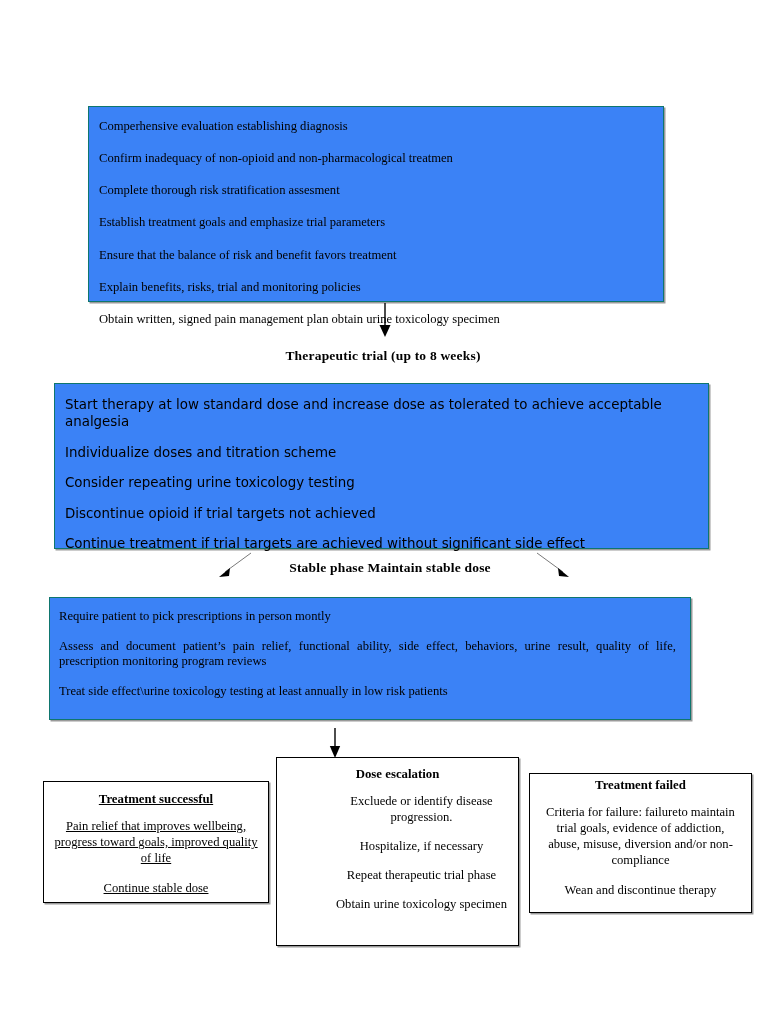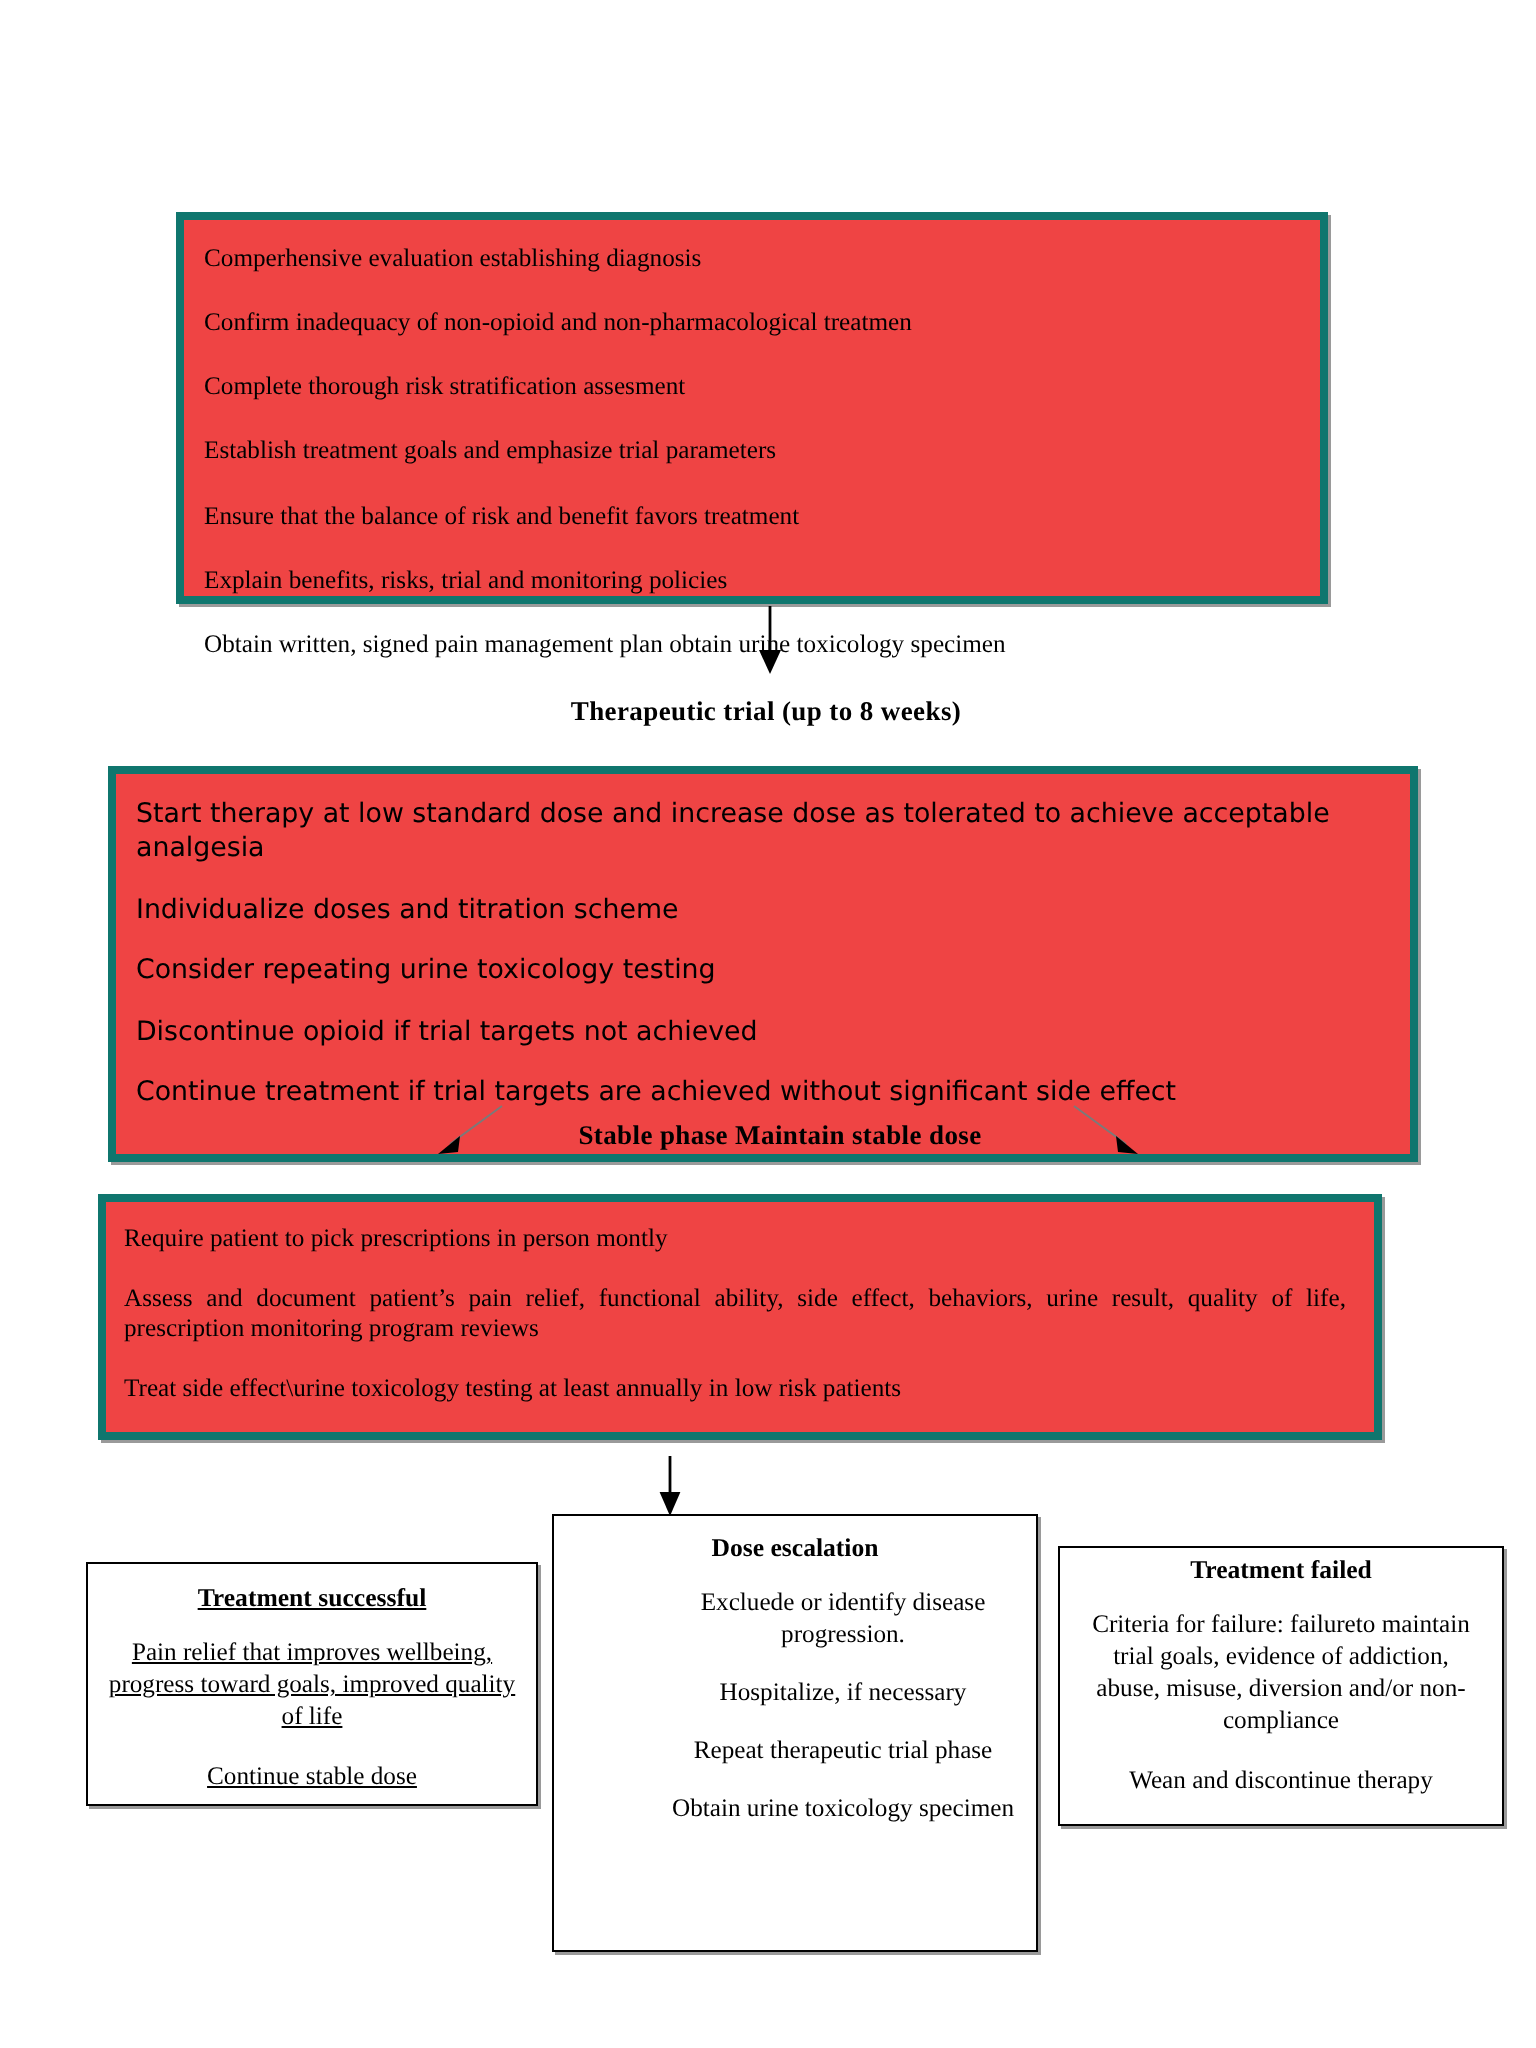--- a/index.html
+++ b/index.html
@@ -34,22 +34,22 @@
     letter-spacing: 0.2px;
     text-align: center;
     white-space: nowrap;
     line-height: 1.1;
   }
 
   
   .fbox {
     position: absolute;
     box-sizing: border-box;
-    background: #ef4444;
-    border: 4px solid #0f766e;
+    background: #3b82f6;
+    border: 1px solid #0f766e;
     box-shadow: 1.5px 1.5px 0 0 #9a9a9a;
   }
 
   .serif-list {
     font-family: "Liberation Serif", "DejaVu Serif", serif;
     font-size: 12.6px;
     line-height: 1.25;
   }
   .serif-list .row {
     margin: 0 0 15px 0;
@@ -60,21 +60,21 @@
   #box-screening {
     left: 88px; top: 106px;
     width: 576px; height: 196px;
     padding: 12px 0 0 10px;
   }
   #box-screening .row { margin-bottom: 16.4px; }
 
   
   #box-trial {
     left: 54px; top: 383px;
-    width: 655px; height: 198px;
+    width: 655px; height: 166px;
     padding: 12px 10px 0 10px;
   }
   .sans-list {
     font-family: "DejaVu Sans", "Liberation Sans", sans-serif;
     font-size: 13.4px;
     line-height: 1.3;
   }
   .sans-list .row { margin: 0 0 13px 0; }
   .sans-list .row:last-child { margin-bottom: 0; }
 
@@ -111,21 +111,21 @@
   .outcome .para:last-child { margin-bottom: 0; }
 
   #box-success {
     left: 43px; top: 781px;
     width: 226px; height: 122px;
     padding: 9px 8px 0 8px;
     text-decoration: underline;
   }
   #box-escalation {
     left: 276px; top: 757px;
-    width: 243px; height: 219px;
+    width: 243px; height: 189px;
     padding: 8px 10px 0 10px;
   }
   #box-escalation .para { margin-bottom: 13px; margin-left: 48px; }
   #box-failed {
     left: 529px; top: 773px;
     width: 223px; height: 140px;
     padding: 3px 10px 0 10px;
   }
 
   

